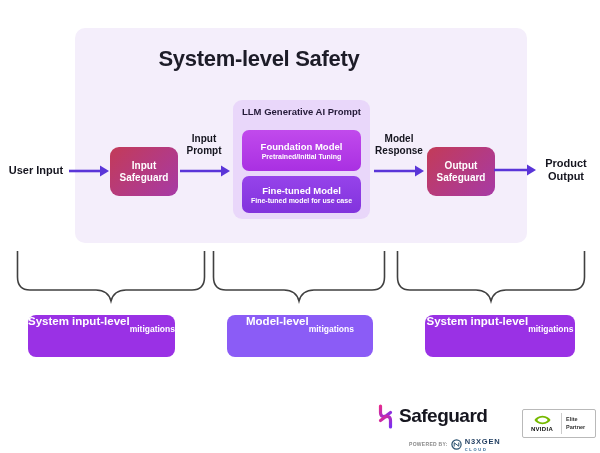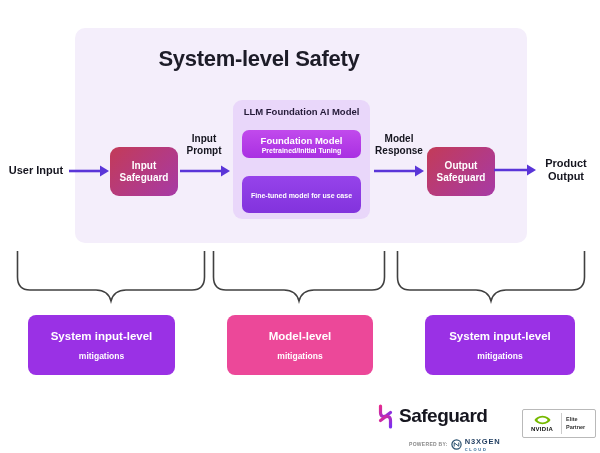--- a/index.html
+++ b/index.html
@@ -10,45 +10,45 @@
     background: #f4eefb; border-radius: 10px; }
   .main-title { position: absolute; left: 75px; top: 46px; width: 368px; text-align: center;
     font-size: 22px; font-weight: 800; color: #1d1c28; letter-spacing: -0.3px; }
 
   .llm-container { position: absolute; left: 233px; top: 100px; width: 137px; height: 119px;
     background: #e9d7fa; border-radius: 9px; }
   .llm-title { position: absolute; left: 233px; top: 106px; width: 137px; text-align: center;
     font-size: 9.5px; font-weight: 800; color: #241a38; }
   .model-box { position: absolute; left: 242px; width: 119px; border-radius: 7px;
     color: #ffffff; text-align: center; display: flex; flex-direction: column; justify-content: center; }
-  .foundation-box { top: 130px; height: 28px; background: linear-gradient(180deg, #c14aec, #a930e2); }
+  .foundation-box { top: 130px; height: 41px; background: linear-gradient(180deg, #c14aec, #a930e2); }
   .finetuned-box { top: 176px; height: 37px; background: linear-gradient(180deg, #9643ea, #8233dd); }
   .model-box .mb-title { font-size: 9.5px; font-weight: 800; }
   .model-box .mb-sub { font-size: 7px; font-weight: 600; margin-top: 1px; }
 
   .safeguard-box { position: absolute; top: 147px; width: 68px; height: 49px; border-radius: 9px;
     background: linear-gradient(135deg, #c33b58, #a73aa6); color: #fff; text-align: center;
     display: flex; flex-direction: column; justify-content: center; font-size: 10px; font-weight: 800; line-height: 1.2; }
   .input-safeguard { left: 110px; }
   .output-safeguard { left: 427px; }
 
   .flow-label { position: absolute; color: #15151f; font-weight: 800; text-align: center; line-height: 1.2; }
   .user-input-label { left: 4px; top: 164px; width: 64px; font-size: 11px; }
   .input-prompt-label { left: 178px; top: 133px; width: 52px; font-size: 10px; }
   .model-response-label { left: 370px; top: 133px; width: 58px; font-size: 10px; }
   .product-output-label { left: 537px; top: 157px; width: 58px; font-size: 11px; }
 
   .arrow-svg, .brace-svg { position: absolute; }
 
-  .mitigation-box { position: absolute; top: 315px; height: 60px; border-radius: 8px; color: #fff;
-    text-align: center; display: flex; flex-direction: column; justify-content: center; }
+  .mitigation-box { position: absolute; top: 315px; height: 42px; border-radius: 8px; color: #fff;
+    text-align: center; display: flex; flex-direction: row; justify-content: center; }
   .mitigation-box .mit-title { font-size: 11.5px; font-weight: 800; }
   .mitigation-box .mit-sub { font-size: 8.5px; font-weight: 700; margin-top: 9px; }
   .mit-1 { left: 28px; width: 147px; background: #9a31e5; }
-  .mit-2 { left: 227px; width: 146px; background: #ec4899; }
+  .mit-2 { left: 227px; width: 146px; background: #8b5cf6; }
   .mit-3 { left: 425px; width: 150px; background: #9a31e5; }
 
   .hs-icon { position: absolute; left: 376px; top: 404px; }
   .hs-wordmark { position: absolute; left: 399px; top: 405px; font-size: 19px; font-weight: 800;
     color: #16161f; letter-spacing: -0.5px; }
   .powered-row { position: absolute; left: 409px; top: 437px; display: flex; align-items: center; gap: 3px; }
   .powered-label { font-size: 5px; font-weight: 700; color: #8a8a8a; letter-spacing: 0.3px; }
   .n3x-block { display: flex; flex-direction: column; align-items: flex-start; }
   .n3x-name { font-size: 7.5px; font-weight: 800; color: #1d3b5e; letter-spacing: 0.8px; }
   .n3x-sub { font-size: 4px; font-weight: 700; color: #2a6496; letter-spacing: 1.7px; margin-top: 0.5px; }
@@ -63,27 +63,28 @@
 </style>
 </head>
 <body>
 
 <div class="canvas">
 
   <div class="outer-container"></div>
   <div class="main-title">System-level Safety</div>
 
   <div class="llm-container"></div>
-  <div class="llm-title">LLM Foundation AI Model</div>
+  <div class="llm-title">LLM Generative AI Prompt</div>
 
   <div class="model-box foundation-box">
     <div class="mb-title">Foundation Model</div>
     <div class="mb-sub">Pretrained/Initial Tuning</div>
   </div>
   <div class="model-box finetuned-box">
+    <div class="mb-title">Fine-tuned Model</div>
     <div class="mb-sub">Fine-tuned model for use case</div>
   </div>
 
   <div class="safeguard-box input-safeguard">
     <span>Input</span>
     <span>Safeguard</span>
   </div>
   <div class="safeguard-box output-safeguard">
     <span>Output</span>
     <span>Safeguard</span>

